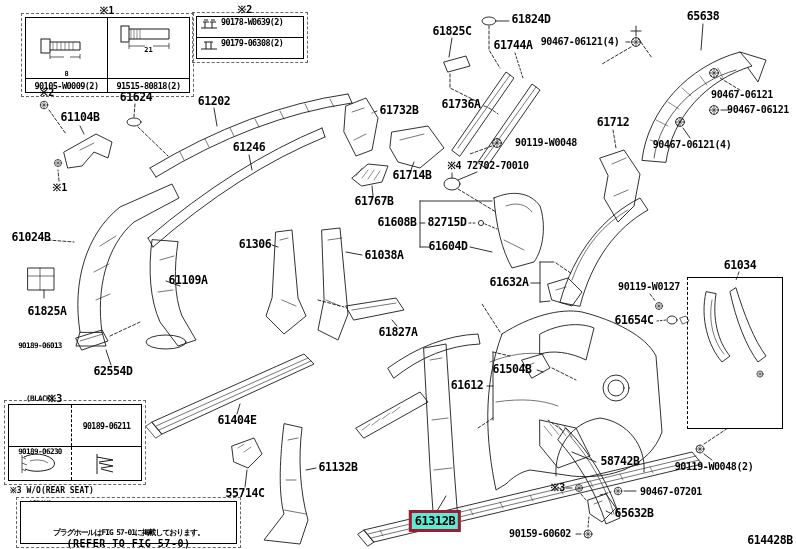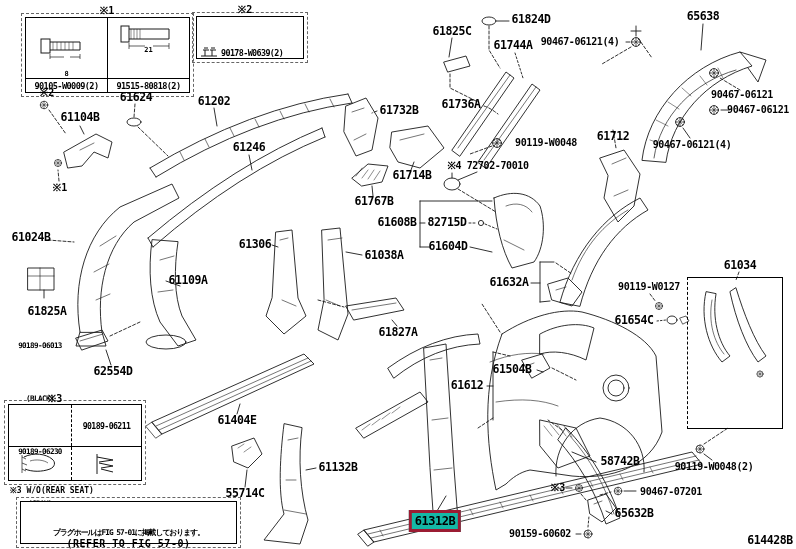--- a/index.html
+++ b/index.html
@@ -4,33 +4,33 @@
 <style>
   html,body{margin:0;padding:0;}
   body{width:796px;height:549px;position:relative;background:#ffffff;overflow:hidden;
        font-family:"DejaVu Sans Mono","Liberation Mono",monospace;color:#000;}
   #stage{position:absolute;inset:0;width:796px;height:549px;}
   svg.art{position:absolute;left:0;top:0;}
   .lbl{position:absolute;transform:translate(-50%,-50%);font-weight:bold;font-size:11.5px;
        letter-spacing:-0.4px;white-space:nowrap;line-height:1;z-index:5;}
   .lbl-sm{font-size:10px;}
   .star{font-size:10px;letter-spacing:0;}
-  .hl{position:absolute;transform:translate(-50%,-50%);border:3px solid #9b1c33;background:#14b8a6;
+  .hl{position:absolute;transform:translate(-50%,-50%);border:3px solid #9b1c33;background:#5eead4;
       padding:1px 3px;font-weight:bold;font-size:12px;letter-spacing:-0.5px;z-index:8;white-space:nowrap;}
   .refbox{position:absolute;border:1.3px solid #000;outline:1px dashed #666;outline-offset:3px;
           background:#fff;z-index:4;}
   .b1{left:25px;top:17px;width:163px;height:74px;display:flex;}
   .b1cell{flex:1;display:flex;flex-direction:column;min-width:0;}
   .b1cell+.b1cell{border-left:1.2px solid #000;gap:24px;}
   .b1icon{flex:1;display:flex;align-items:center;justify-content:center;position:relative;}
   .b1dim{position:absolute;bottom:0px;font-size:7px;font-weight:bold;}
   .b1part{border-top:1.2px solid #000;font-size:8.6px;font-weight:bold;text-align:center;
           padding:2px 0 1px;letter-spacing:-0.6px;}
   .b2{left:196px;top:16px;width:106px;height:41px;display:flex;flex-direction:column;}
-  .b2row{flex:1;display:flex;align-items:flex-end;padding-left:2px;}
+  .b2row{flex:1;display:flex;align-items:flex-start;padding-left:2px;}
   .b2row+.b2row{border-top:1.2px solid #000;}
   .b2part{font-size:8.4px;font-weight:bold;letter-spacing:-0.6px;margin-left:2px;}
   .b3{left:8px;top:404px;width:132px;height:75px;display:flex;flex-direction:column;}
   .b3top{height:41px;display:flex;border-bottom:1.2px solid #000;}
   .b3bot{flex:1;display:flex;}
   .b3l{width:62px;border-right:1px dashed #000;display:flex;flex-direction:column;
        align-items:center;justify-content:center;gap:44px;}
   .b3r{flex:1;display:flex;align-items:center;justify-content:center;text-align:right;}
   .b3l div{font-size:7.6px;font-weight:bold;line-height:8.6px;letter-spacing:-0.6px;}
   .b3r div{font-size:8.2px;font-weight:bold;letter-spacing:-0.6px;}
@@ -341,21 +341,21 @@
 <div class="lbl" style="left:188px;top:281px">61109A</div>
 <div class="lbl" style="left:255px;top:245px">61306</div>
 <div class="lbl" style="left:384px;top:256px">61038A</div>
 <div class="lbl" style="left:374px;top:202px">61767B</div>
 <div class="lbl" style="left:412px;top:176px">61714B</div>
 <div class="lbl" style="left:397px;top:223px">61608B</div>
 <div class="lbl" style="left:447px;top:223px">82715D</div>
 <div class="lbl" style="left:448px;top:247px">61604D</div>
 <div class="lbl lbl-sm" style="left:488px;top:166px">※4 72702-70010</div>
 <div class="lbl lbl-sm" style="left:546px;top:143px">90119-W0048</div>
-<div class="lbl" style="left:613px;top:137px">61712</div>
+<div class="lbl" style="left:613px;top:123px">61712</div>
 <div class="lbl" style="left:509px;top:283px">61632A</div>
 <div class="lbl lbl-sm" style="left:649px;top:287px">90119-W0127</div>
 <div class="lbl" style="left:634px;top:321px">61654C</div>
 <div class="lbl" style="left:740px;top:266px">61034</div>
 <div class="lbl" style="left:398px;top:333px">61827A</div>
 <div class="lbl" style="left:512px;top:370px">61504B</div>
 <div class="lbl" style="left:467px;top:386px">61612</div>
 <div class="lbl" style="left:113px;top:372px">62554D</div>
 <div class="lbl" style="left:237px;top:421px">61404E</div>
 <div class="lbl" style="left:338px;top:468px">61132B</div>
@@ -399,20 +399,26 @@
 </div>
 
 <div class="hdr" style="left:245px;top:9px">※2</div>
 <div class="refbox b2">
   <div class="b2row">
     <svg width="20" height="13" viewBox="0 0 20 13" stroke="#1a1a1a" fill="none" stroke-width="1">
       <path d="M2,11 h16 M6,11 v-6 M13,11 v-6 M4,5 h6 M11,5 h6 M5,3 h4 M12,3 h4"></path>
     </svg>
     <span class="b2part">90178-W0639(2)</span>
   </div>
+  <div class="b2row">
+    <svg width="20" height="13" viewBox="0 0 20 13" stroke="#1a1a1a" fill="none" stroke-width="1">
+      <path d="M2,11 h16 M7,11 v-7 M12,11 v-7 M5,4 h9"></path>
+    </svg>
+    <span class="b2part">90179-06308(2)</span>
+  </div>
 </div>
 
 <div class="hdr" style="left:55px;top:398px">※3</div>
 <div class="refbox b3">
   <div class="b3top">
     <div class="b3l">
       <div>90189-06013</div>
       <div>(BLACK)</div>
       <div>90189-06230</div>
       <div>(GRAY)</div>

